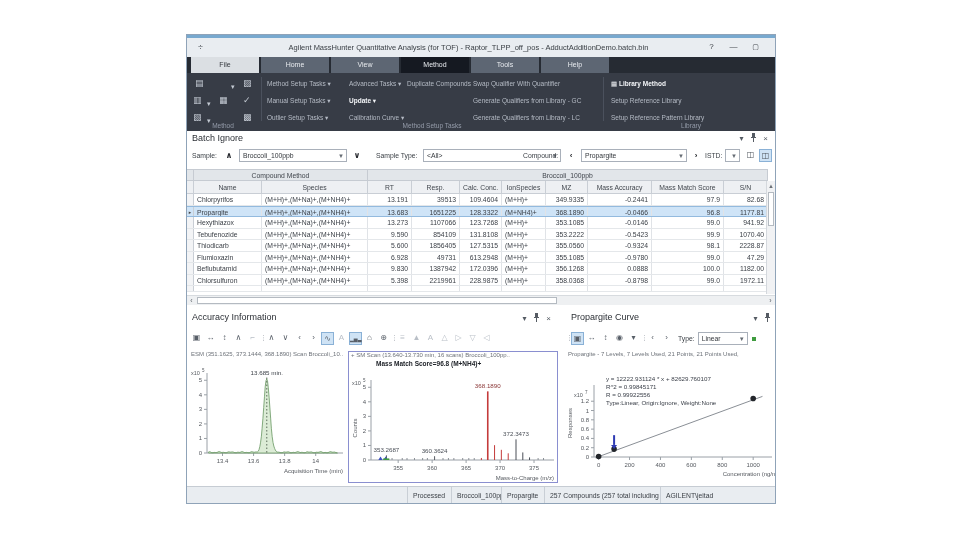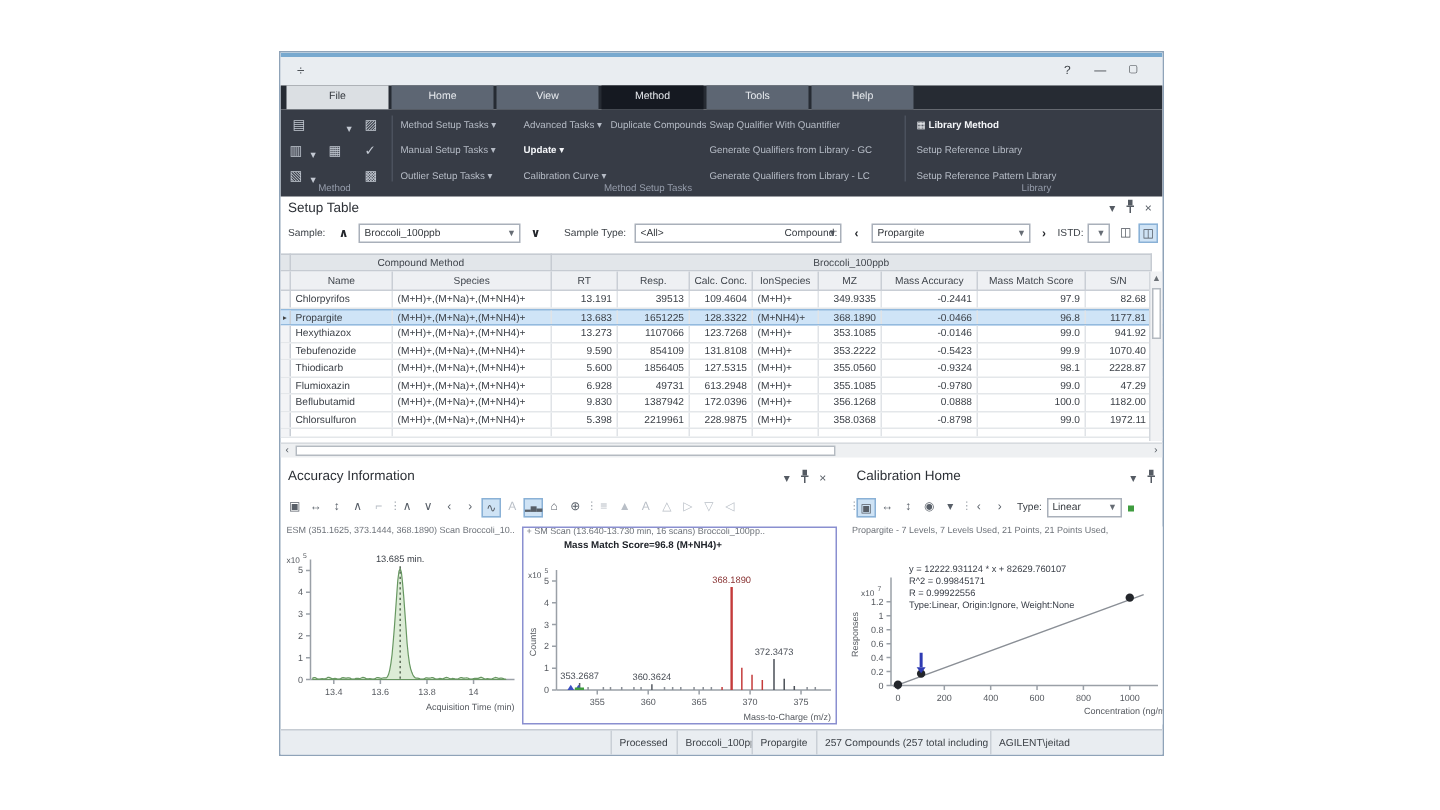--- a/index.html
+++ b/index.html
@@ -83,20 +83,21 @@
 </style>
 </head>
 <body>
 
 <div id="canvas">
   <div class="window">
 
     <div class="titlebar">
       <div class="tstrip"></div>
       <div class="grip">÷</div>
+      <div class="title-text">Agilent MassHunter Quantitative Analysis (for TOF) - Raptor_TLPP_off_pos - AdductAdditionDemo.batch.bin</div>
       <div class="win-btn" style="right:56px;">?</div>
       <div class="win-btn" style="right:34px;">—</div>
       <div class="win-btn" style="right:12px;font-size:7px;">▢</div>
     </div>
 
     <div class="tabs" id="tabs">
         <div class="tab file">File</div>
         <div class="tab ">Home</div>
         <div class="tab ">View</div>
         <div class="tab active">Method</div>
@@ -134,21 +135,21 @@
       <div class="glabel" style="left:80px;width:330px;">Method Setup Tasks</div>
       <div class="rsep" style="left:416px;"></div>
       <div id="library-items">
           <div class="ri hl" style="left: 424px; top: 6px;"><span>▦ </span>Library Method</div>
           <div class="ri" style="left: 424px; top: 23px;">Setup Reference Library</div>
           <div class="ri" style="left: 424px; top: 40px;">Setup Reference Pattern Library</div>
         </div>
       <div class="glabel" style="left:424px;width:160px;">Library</div>
     </div>
 
-    <div class="bt-title">Setup Table</div>
+    <div class="bt-title">Batch Ignore</div>
     <div class="dockctl" style="left:549px;top:99px;">▾</div>
     <div class="dockctl" style="left:561px;top:98px;"><svg class="pin-svg" width="7" height="9" viewBox="0 0 7 9">
           <rect x="2" y="0" width="3" height="4" fill="#555b63"></rect>
           <rect x="1" y="4" width="5" height="1" fill="#555b63"></rect>
           <rect x="3" y="5" width="1" height="4" fill="#555b63"></rect>
         </svg></div>
     <div class="dockctl" style="left:573px;top:99px;">×</div>
 
     <div class="lbl" style="left:5px;top:114px;">Sample:</div>
     <div class="navbtn" style="left:36px;top:114px;">∧</div>
@@ -440,21 +441,21 @@
           <line x1="167.00052830188693" y1="92" x2="167.00052830188693" y2="71.34545454545454" stroke="#4a4f57" stroke-width="1"></line>
           <text x="167.00052830188693" y="68.34545454545454" font-size="6.2" text-anchor="middle" fill="#4a4f57">372.3473</text>
           <line x1="173.81132075471712" y1="92" x2="173.81132075471712" y2="84.43636363636364" stroke="#4a4f57" stroke-width="1"></line>
           <line x1="180.5358490566036" y1="92" x2="180.5358490566036" y2="89.38181818181818" stroke="#4a4f57" stroke-width="1"></line>
           <path d="M29.309433962264 92 L33.709433962264 92 L31.509433962263998 88.5 Z" fill="#3b4fc0"></path>
           <path d="M34.4037735849055 92 L38.80377358490551 92 L36.603773584905504 88.5 Z" fill="#3b4fc0"></path>
           <line x1="34.2264150943397" y1="91.2" x2="40.33962264150936" y2="91.2" stroke="#3f9c3f" stroke-width="1.6"></line>
         </svg>
     </div>
 
-    <div class="panel-title" style="left:384px;top:277px;">Calibration Home</div>
+    <div class="panel-title" style="left:384px;top:277px;">Propargite Curve</div>
     <div class="dockctl" style="left:563px;top:279px;">▾</div>
     <div class="dockctl" style="left:575px;top:278px;"><svg class="pin-svg" width="7" height="9" viewBox="0 0 7 9">
           <rect x="2" y="0" width="3" height="4" fill="#555b63"></rect>
           <rect x="1" y="4" width="5" height="1" fill="#555b63"></rect>
           <rect x="3" y="5" width="1" height="4" fill="#555b63"></rect>
         </svg></div>
     <div class="dockctl" style="left:587px;top:279px;">×</div>
     <div class="toolbar" style="left:379px;top:297px;" id="cc-toolbar">
         <span class="ticon sep">⋮</span>
         <span class="ticon on">▣</span>

